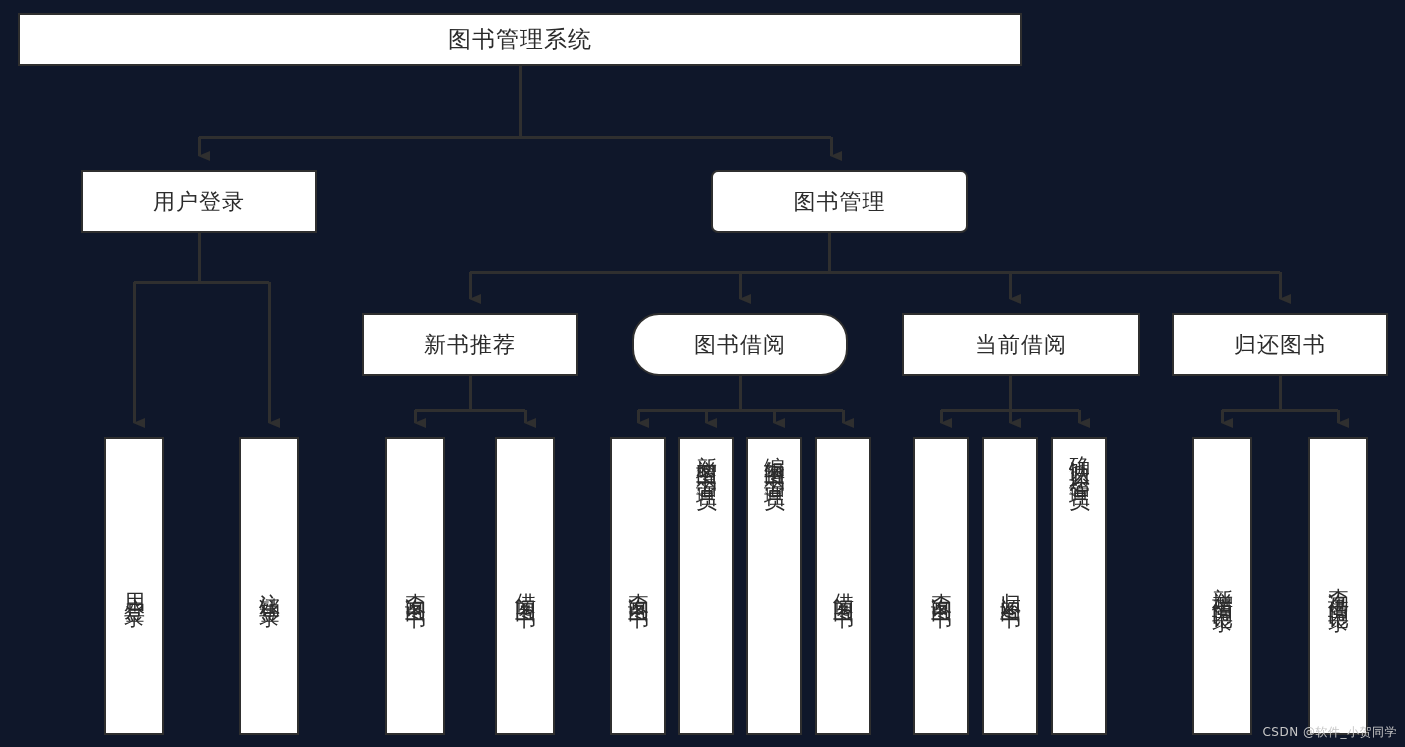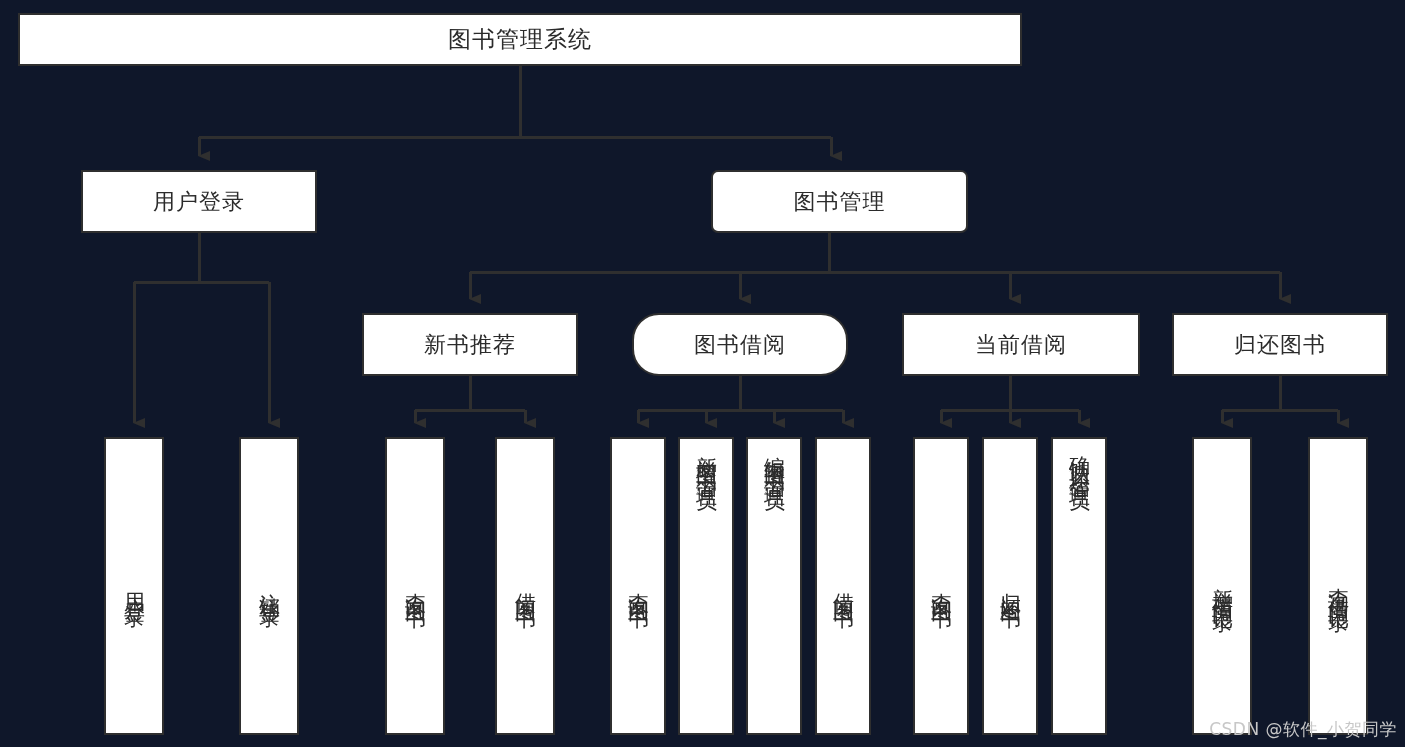--- a/index.html
+++ b/index.html
@@ -54,21 +54,21 @@
     line-height:1;
     white-space:nowrap;
   }
   .node.vert.center .label{align-self:center;}
 
   
   #watermark{
     position:absolute;
     right:8px;
     bottom:6px;
-    font-size:17px;
+    font-size:12px;
     color:#c7c7c7;
     letter-spacing:.5px;
     user-select:none;
     white-space:nowrap;
   }
 </style>
 </head>
 <body>
 
 <div id="canvas">

